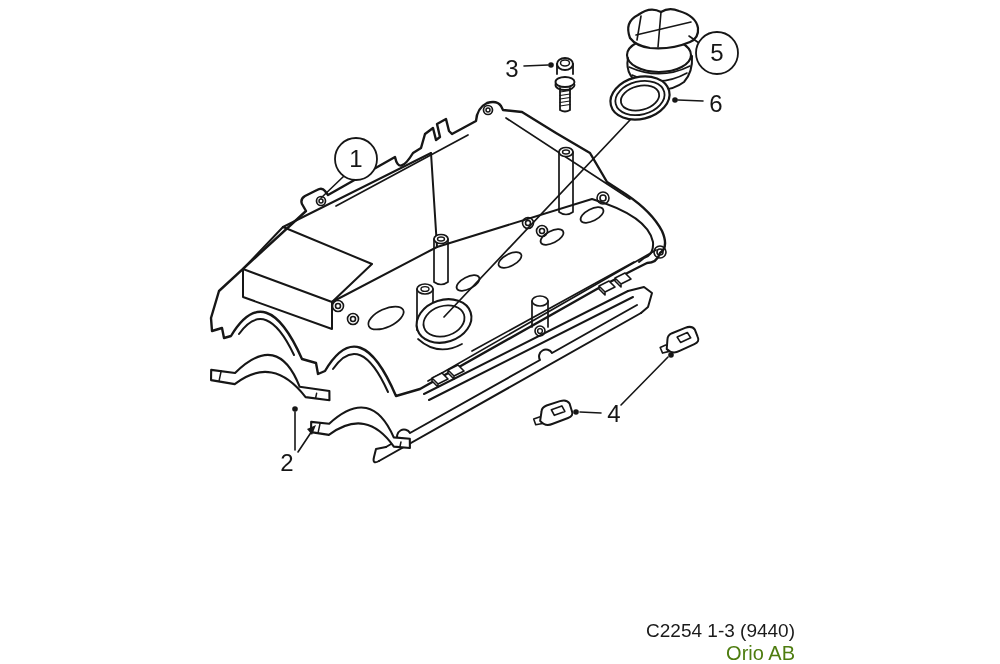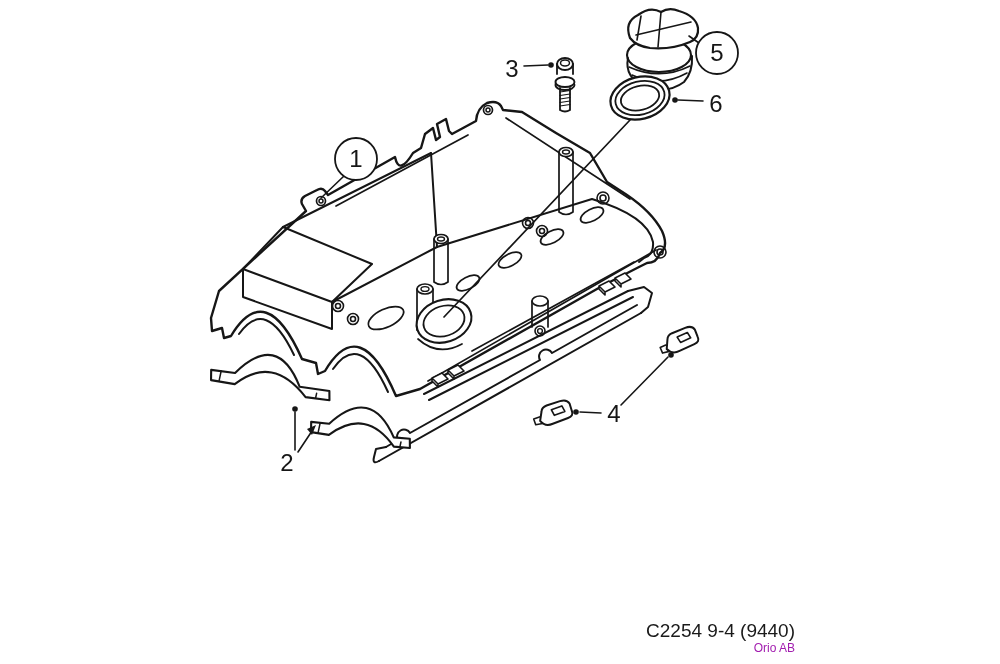--- a/index.html
+++ b/index.html
@@ -8,21 +8,21 @@
     font-family:"Liberation Sans", sans-serif;
   }
   svg{position:absolute;left:0;top:0;}
   .ln{stroke:#161616;fill:none;stroke-linecap:round;stroke-linejoin:round;}
   .fillw{fill:#ffffff;stroke:#161616;stroke-linejoin:round;}
   .callout-num{font-family:"Liberation Sans",sans-serif;font-size:24px;fill:#161616;}
   .footer{
     position:absolute;left:495px;top:620px;width:300px;text-align:right;line-height:1.15;
   }
   .footer .code{font-size:19px;color:#1a1a1a;}
-  .footer .publisher{font-size:12px;color:#a21caf;}
+  .footer .publisher{font-size:20px;color:#4d7c0f;}
 </style>
 </head>
 <body>
 
 <div class="stage">
 
 <svg width="1000" height="664" viewBox="0 0 1000 664">
 
   <g>
     <path class="ln" stroke-width="2" d="M 424,394 L 628,291"></path>
@@ -212,17 +212,17 @@
 
     <text class="callout-num" x="614" y="422" text-anchor="middle">4</text>
     <path class="ln" stroke-width="1.6" d="M 601,413 L 580,412"></path>
     <circle fill="#161616" cx="576" cy="412" r="2.8"></circle>
     <path class="ln" stroke-width="1.6" d="M 621,405 L 668,357"></path>
     <circle fill="#161616" cx="671" cy="355" r="2.8"></circle>
   </g>
 </svg>
 
   <div class="footer">
-    <div class="code">C2254 9-4 (9440)</div>
+    <div class="code">C2254 1-3 (9440)</div>
     <div class="publisher">Orio AB</div>
   </div>
 
 </div>
 
 </body></html>

